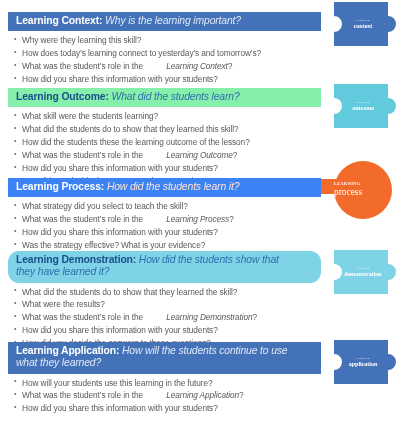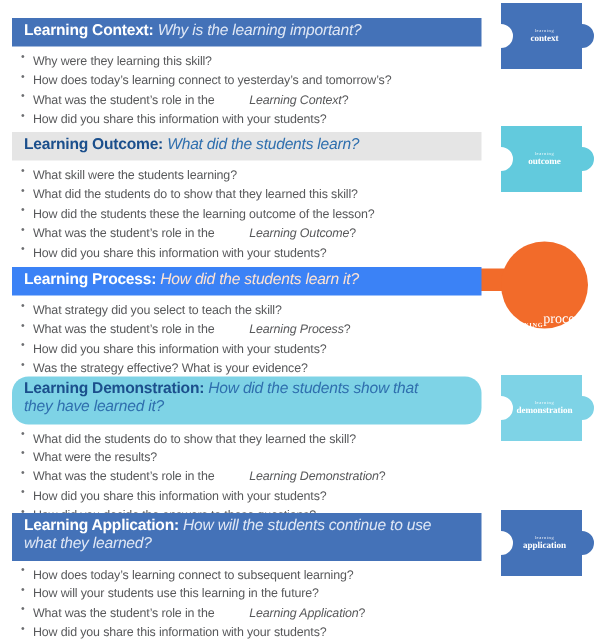--- a/index.html
+++ b/index.html
@@ -22,21 +22,21 @@
     padding:3px 8px 4px 8px;
     line-height:1.18;
     font-size:10.4px;
     letter-spacing:-0.15px;
   }
   .bar .lead{font-weight:bold;}
   .bar .q{font-style:italic;}
 
   .bar.dark{background:#4472b8;color:#ffffff;}
   .bar.dark .q{color:#dfe7f5;}
-  .bar.cyan{background:#e5e5e5;color:#1b4f8c;}
+  .bar.cyan{background:#86efac;color:#1b4f8c;}
   .bar.cyan .q{color:#2f6fae;}
   .bar.orange{background:#3b82f6;color:#ffffff;}
   .bar.orange .q{color:#ffe3d3;}
   .bar.litecyan{background:#7ed3e6;color:#1b4f8c;border-radius:11px;}
   .bar.litecyan .q{color:#2f6fae;}
 
   
   ul.bullets{
     list-style:none;
     margin:4px 0 0 0;
@@ -80,21 +80,21 @@
     font-family:"Liberation Serif", serif;
     font-size:6.1px;font-weight:bold;letter-spacing:-0.05px;
     color:#ffffff;line-height:1.1;margin-top:1px;
   }
 
   
   .circle{
     position:absolute;
     width:58px;height:58px;border-radius:50%;
     background:#f26b2a;
-    display:flex;align-items:flex-end;justify-content:center;
+    display:flex;flex-direction:column;align-items:flex-start;justify-content:center;
   }
   .circle .ctop{
     font-family:"Liberation Serif", serif;
     font-size:4.2px;font-weight:bold;letter-spacing:0.5px;
     color:#ffffff;line-height:1;
   }
   .circle .cmain{
     font-family:"Liberation Serif", serif;
     font-size:9.4px;color:#ffffff;line-height:1.15;margin-top:1px;
   }
@@ -196,21 +196,20 @@
       <span class="pmain">demonstration</span>
     </div>
   </div>
 
   <div class="section" id="sec-4" style="top:342px;">
     <div class="bar dark" style="padding-right:22px;">
       <span class="lead">Learning Application:</span>
       <span class="q">How will the students continue to use what they learned?</span>
     </div>
     <ul class="bullets">
-        <li>How does today’s learning connect to subsequent learning?</li>
         <li>How will your students use this learning in the future?</li>
         <li>What was the student’s role in the <em>Learning Application</em>?</li>
         <li>How did you share this information with your students?</li>
       </ul>
   </div>
   <div class="piece" style="left:326px;top:340px;">
     <svg width="74" height="44" viewBox="0 0 74 44">
       <path d="M8,0 H62 V14 a8,8 0 0 1 0,16 V44 H8 V30 a8,8 0 0 0 0,-16 Z" fill="#4472b8"></path>
     </svg>
     <div class="plabel">

